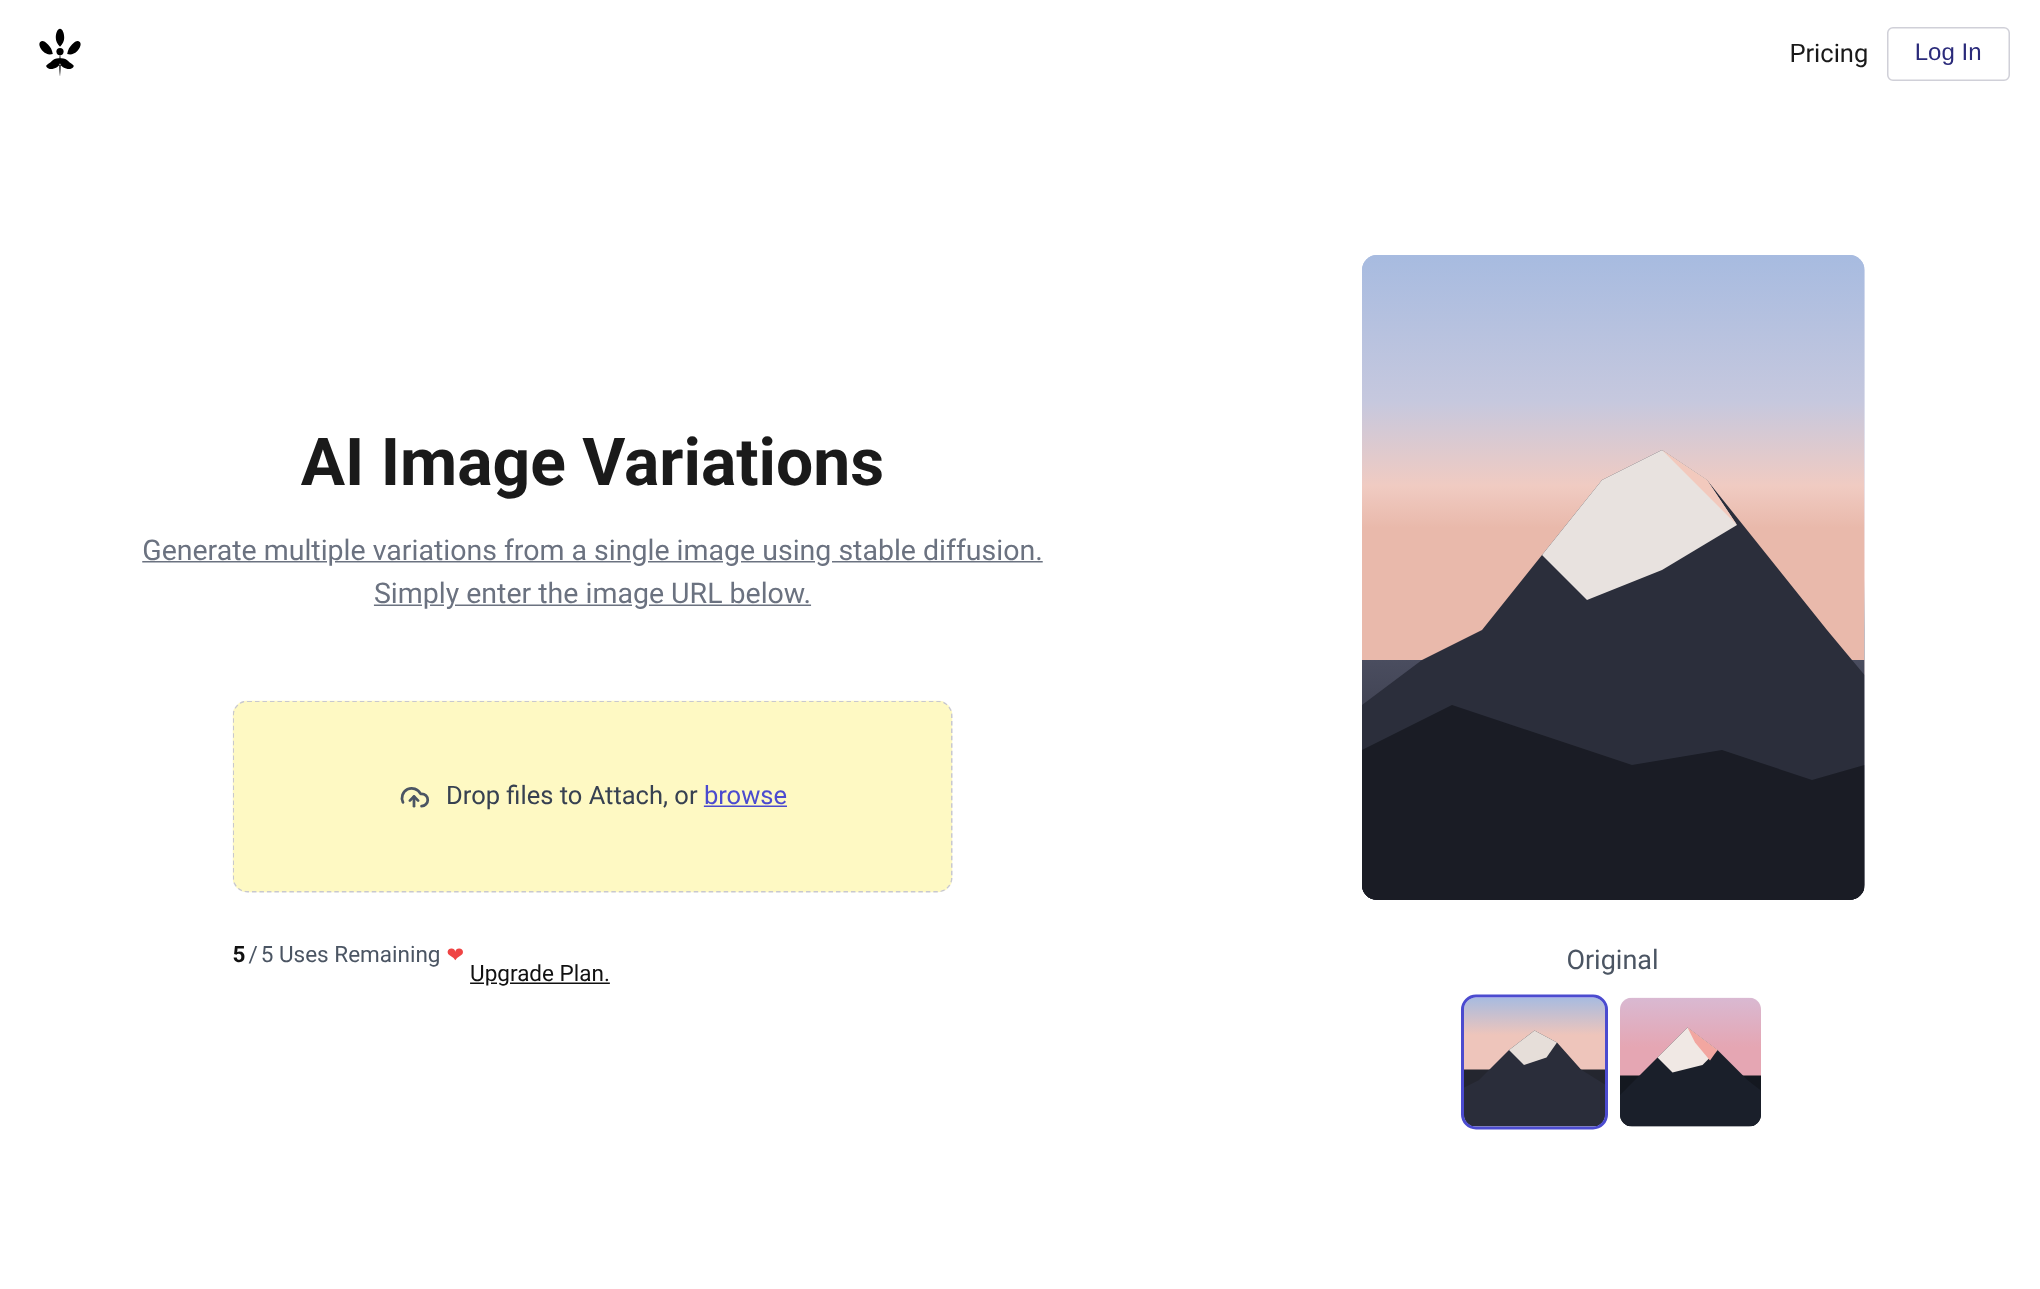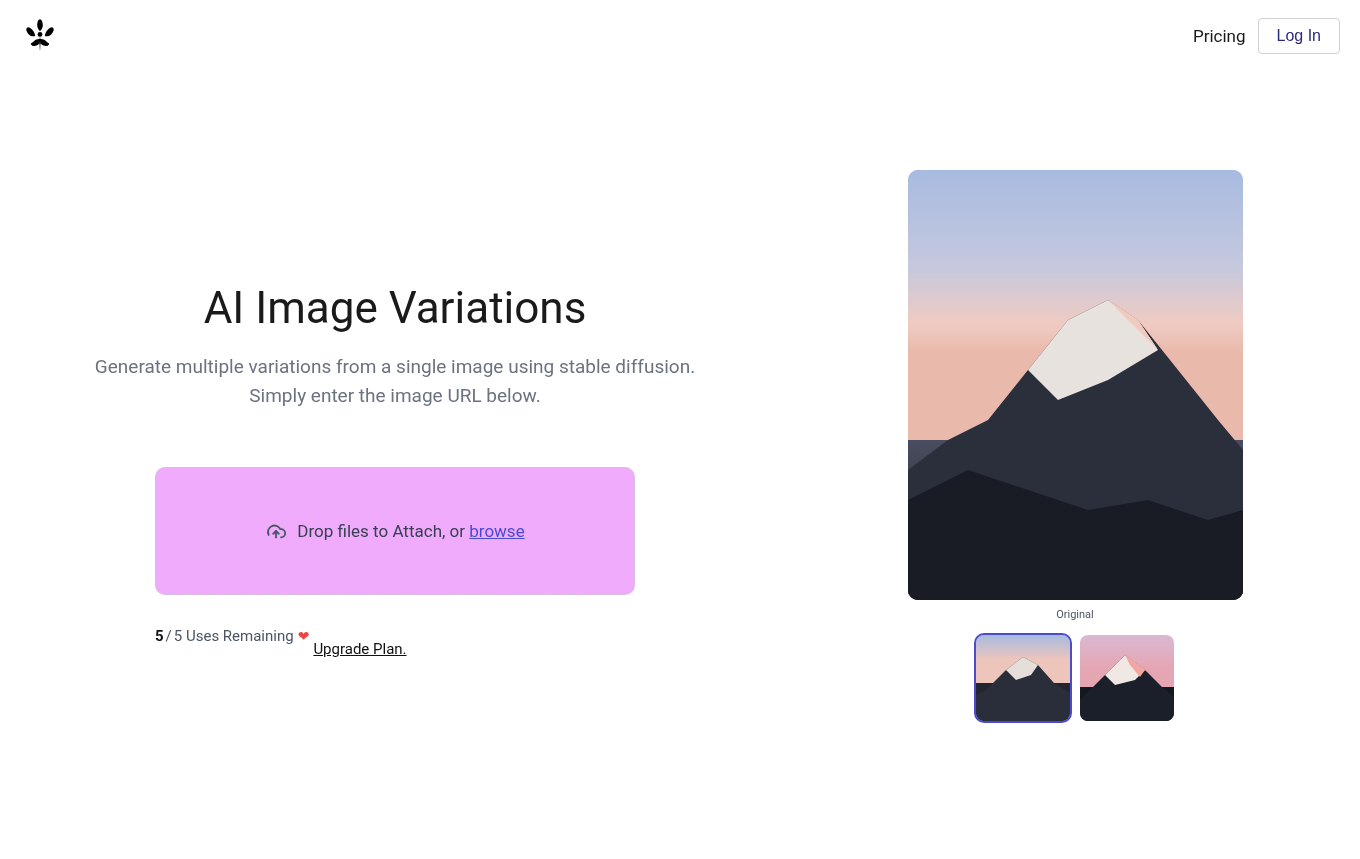--- a/index.html
+++ b/index.html
@@ -61,44 +61,45 @@
     }
     .left-section {
       flex: 0 0 750px;
       display: flex;
       flex-direction: column;
       align-items: center;
       padding-top: 160px;
     }
     .title {
       font-size: 44px;
-      font-weight: 400;
+      font-weight: 700;
       color: #1a1a1a;
       text-align: center;
       margin-bottom: 18px;
     }
     .subtitle {
       font-size: 19px;
       color: #6b7280;
       text-align: center;
       line-height: 1.55;
       max-width: 640px;
       margin-bottom: 56px;
+      text-decoration: underline;
     }
     .dropzone {
       width: 480px;
       height: 128px;
       border: 1.5px dashed #c8c8cf;
       border-radius: 10px;
       display: flex;
       align-items: center;
       justify-content: center;
       gap: 10px;
       cursor: pointer;
-      background: #f0abfc;
+      background: #fef9c3;
     }
     .upload-icon {
       width: 22px;
       height: 22px;
       color: #4b5563;
     }
     .dropzone-text {
       font-size: 17px;
       color: #374151;
     }
@@ -145,23 +146,23 @@
       overflow: hidden;
       position: relative;
       background: linear-gradient(180deg, #a7b9df 0%, #c9c8dc 32%, #eec3be 50%, #7e7f91 58%, #2a2d3a 100%);
     }
     .preview-image svg {
       width: 100%;
       height: 100%;
       display: block;
     }
     .preview-label {
-      font-size: 11px;
+      font-size: 18px;
       color: #4b5563;
-      margin-top: 8px;
+      margin-top: 30px;
       text-align: center;
     }
     .thumbs {
       display: flex;
       gap: 10px;
       margin-top: 14px;
     }
     .thumb {
       width: 94px;
       height: 86px;

